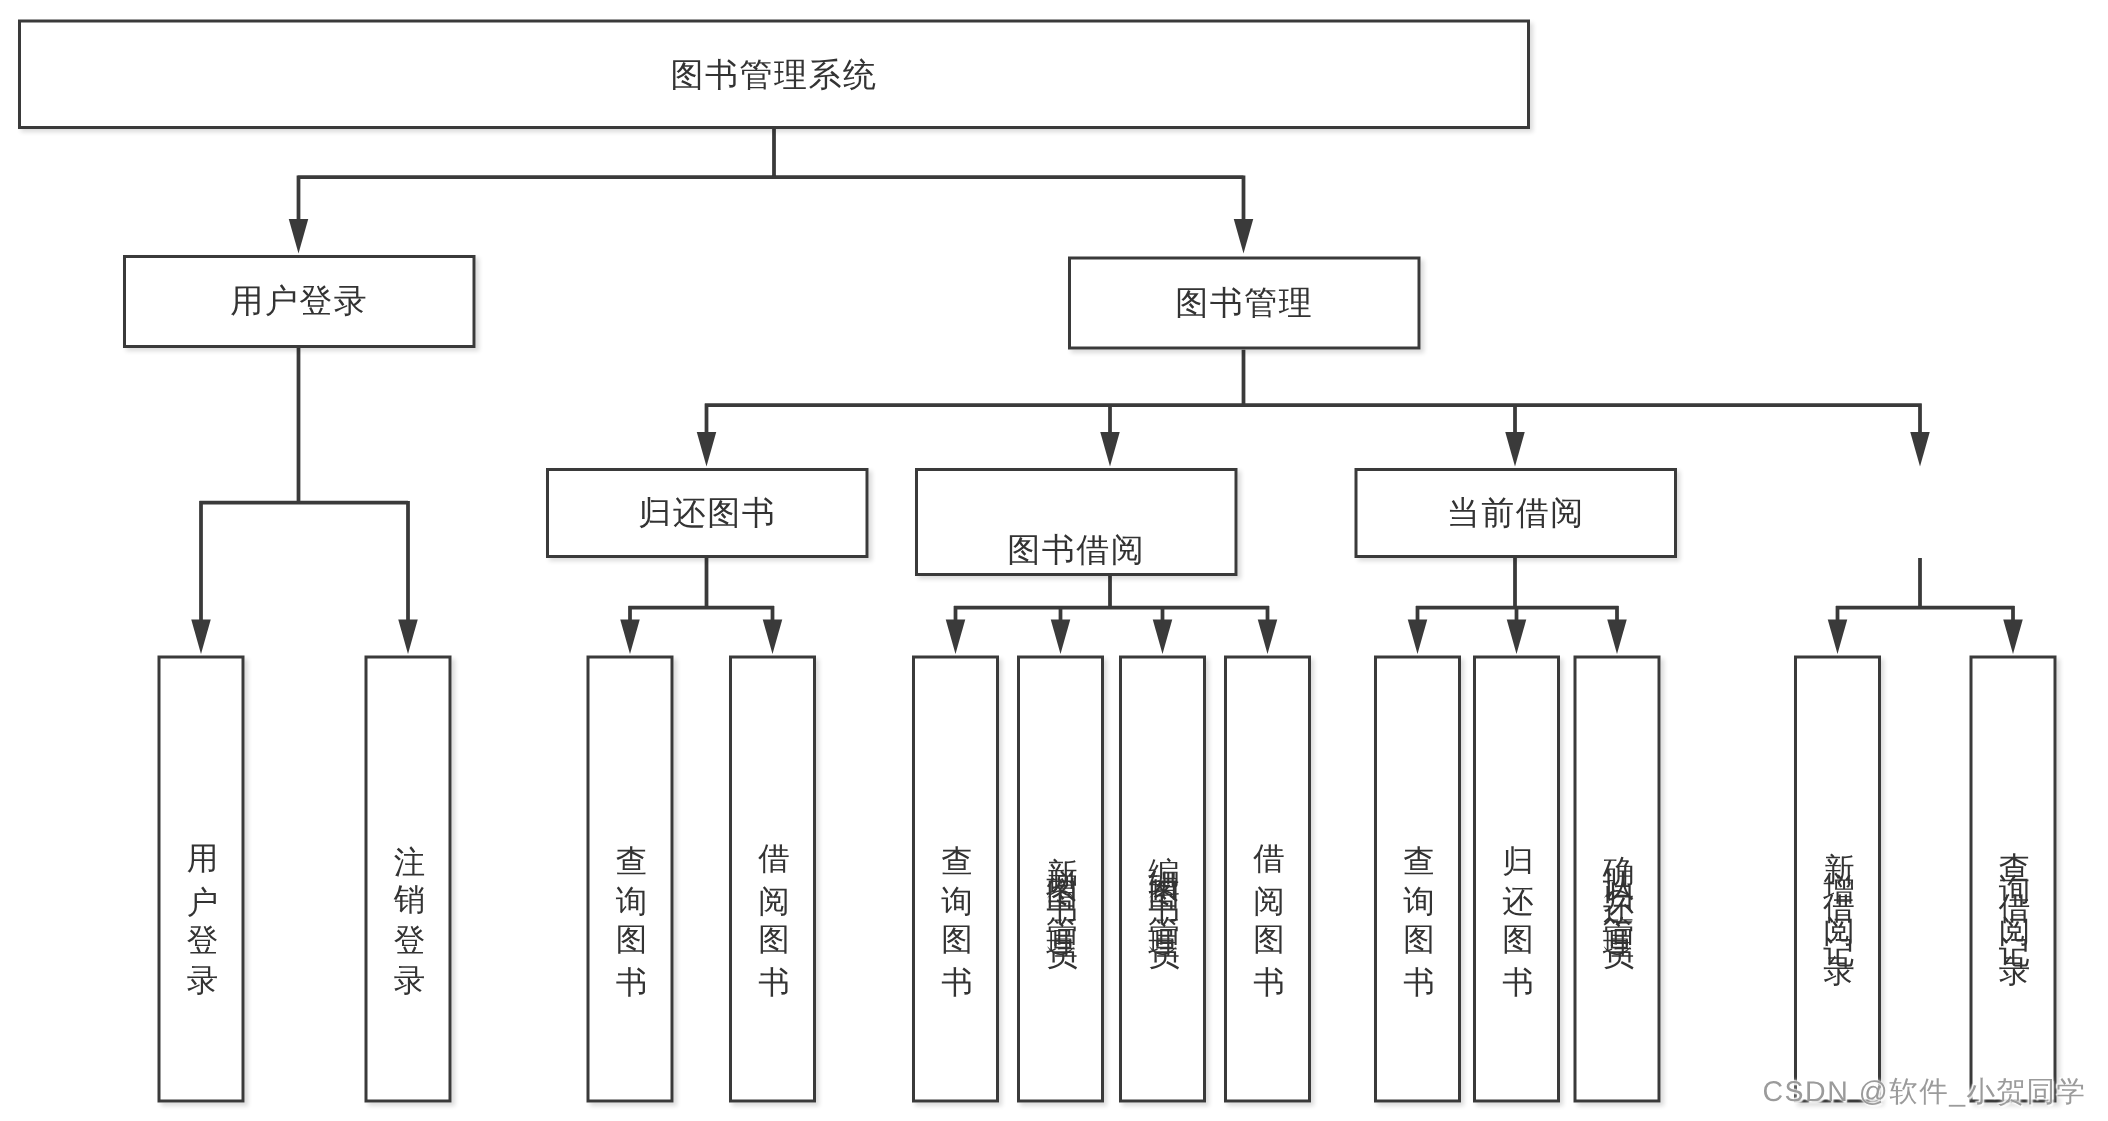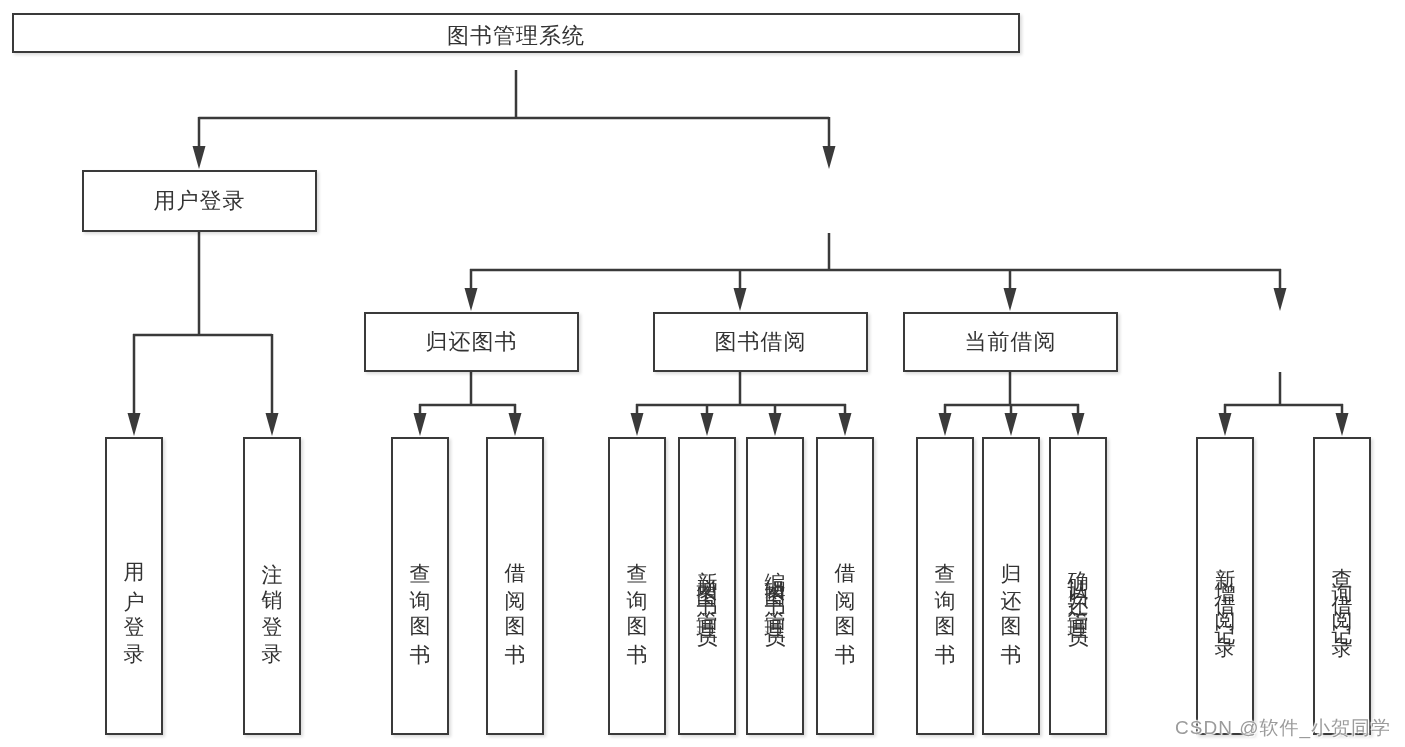--- a/index.html
+++ b/index.html
@@ -82,32 +82,35 @@
       <polygon points="775,436 768.5,413 781.5,413"></polygon>
       <polygon points="845,436 838.5,413 851.5,413"></polygon>
       <polygon points="945,436 938.5,413 951.5,413"></polygon>
       <polygon points="1011,436 1004.5,413 1017.5,413"></polygon>
       <polygon points="1078,436 1071.5,413 1084.5,413"></polygon>
       <polygon points="1225,436 1218.5,413 1231.5,413"></polygon>
       <polygon points="1342,436 1335.5,413 1348.5,413"></polygon>
     </g>
   </svg>
 
-  <div class="box hbox" style="left:12px;top:13px;width:1008px;height:40px;align-items:flex-end;">
+  <div class="box hbox" style="left:12px;top:13px;width:1008px;height:73px;">
     <span>图书管理系统</span>
   </div>
 
   <div class="box hbox" style="left:82px;top:170px;width:235px;height:62px;">
     <span>用户登录</span>
   </div>
+  <div class="box hbox" style="left:712px;top:171px;width:235px;height:62px;">
+    <span>图书管理</span>
+  </div>
 
   <div class="box hbox" style="left:364px;top:312px;width:215px;height:60px;">
     <span>归还图书</span>
   </div>
-  <div class="box hbox" style="left:653px;top:312px;width:215px;height:60px;">
+  <div class="box hbox" style="left:610px;top:312px;width:215px;height:72px;align-items:flex-end;">
     <span>图书借阅</span>
   </div>
   <div class="box hbox" style="left:903px;top:312px;width:215px;height:60px;">
     <span>当前借阅</span>
   </div>
 
   <div class="box vbox vt-4" style="left:105px;">
     <span>用户登录</span>
   </div>
   <div class="box vbox vt-4" style="left:243px;">

